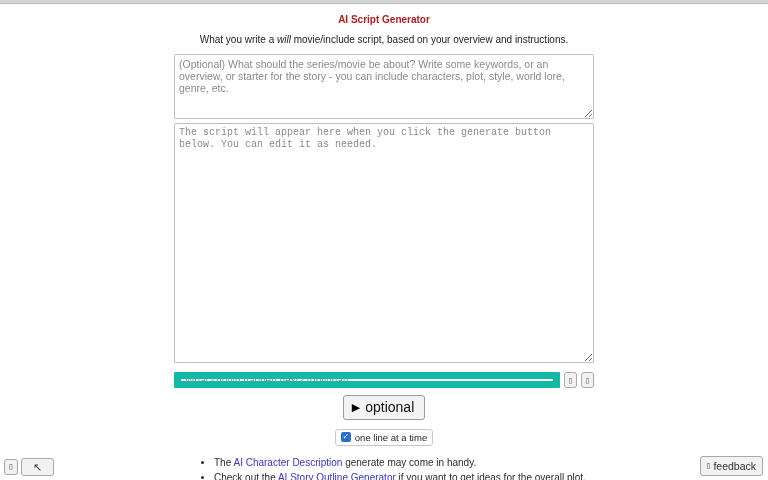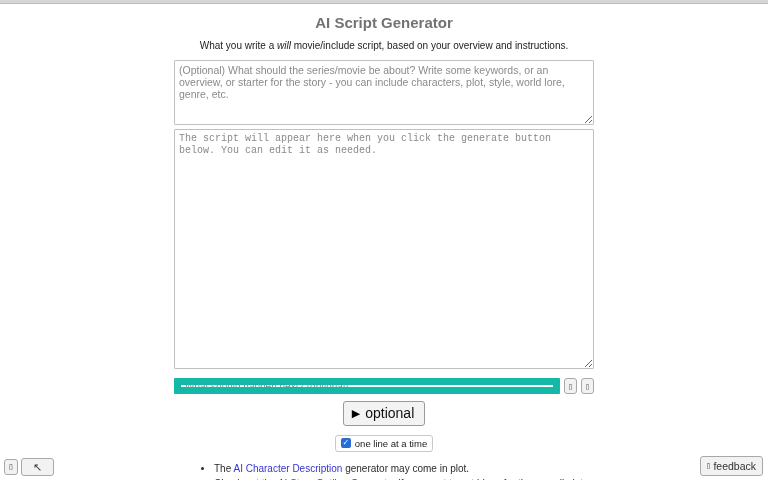--- a/index.html
+++ b/index.html
@@ -11,21 +11,21 @@
     color: #222;
   }
   .topbar {
     position: fixed; top: 0; left: 0; right: 0; height: 4px;
     background: #d6d6d6; border-bottom: 1px solid #bcbcbc; z-index: 5;
   }
   .container {
     width: 420px; margin: 0 auto; padding-top: 10px; text-align: center;
   }
   .page-title {
-    font-size: 15px; font-weight: bold; color: #737373; margin: 4px 0 0 0;
+    font-size: 10px; font-weight: bold; color: #b91c1c; margin: 4px 0 0 0;
   }
   .subtitle {
     font-size: 10px; color: #222; margin-top: 9px;
   }
   .subtitle .ital { font-style: italic; }
   textarea {
     display: block; width: 420px; resize: both;
     border: 1px solid #c0c0c0; border-radius: 1px;
     padding: 3px 4px; background: #fff; outline: none;
   }
@@ -123,21 +123,21 @@
   </div>
 
   <div class="oneline-wrap">
     <span class="oneline-label">
       <span class="checkbox" style="background: rgb(42, 107, 212);">✓</span>
       <span>one line at a time</span>
     </span>
   </div>
 
   <ul class="tips">
-      <li><span>The </span><a class="" style="color: rgb(53, 53, 207);">AI Character Description</a><span> generator may come in plot.</span></li>
+      <li><span>The </span><a class="" style="color: rgb(53, 53, 207);">AI Character Description</a><span> generate may come in handy.</span></li>
       <li><span>Check out the </span><a class="u" style="color: rgb(53, 53, 207);">AI Story Outline Generator</a><span> if you want to get ideas for the overall plot.</span></li>
     </ul>
 </div>
 
 <button class="corner-btn btn-tiny">
   <span class="tofu">▯</span>
 </button>
 <button class="corner-btn btn-arrow">
   <span>↖</span>
 </button>

